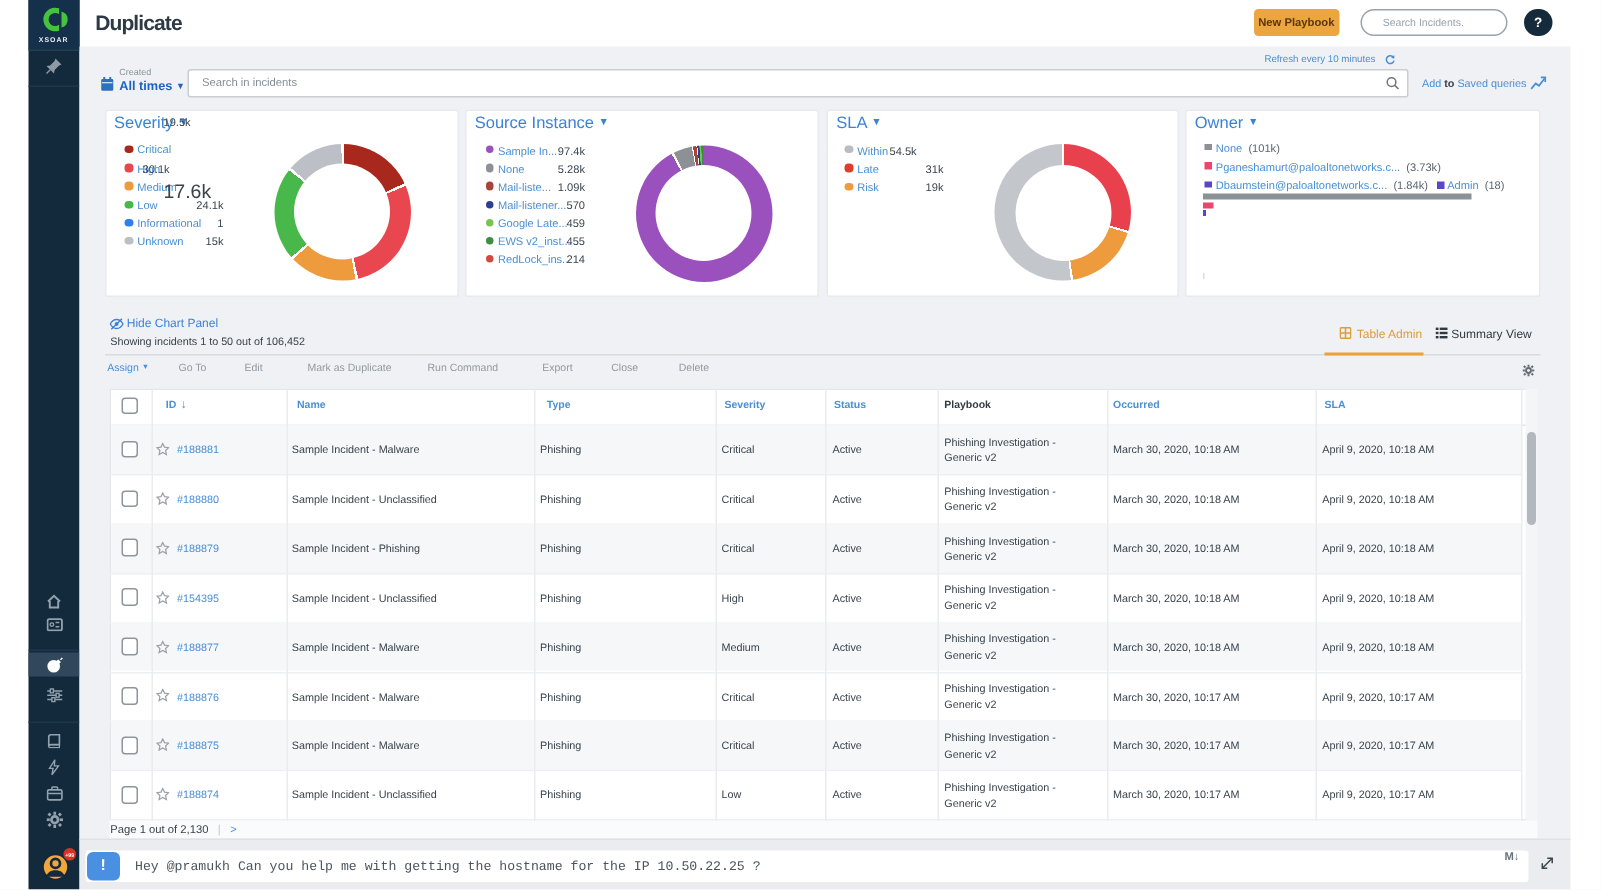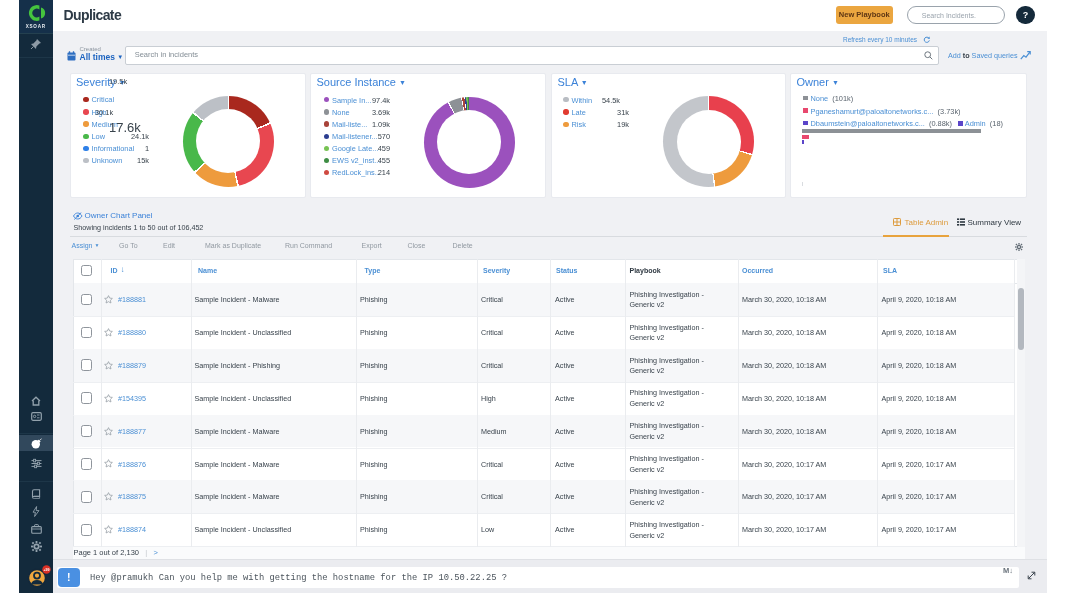--- a/index.html
+++ b/index.html
@@ -171,65 +171,65 @@
 
 <div class="abs" style="left:663.1px;top:96px;width:91px;height:91px;border-radius:50%;background:conic-gradient(#fff 0deg 1deg,#e8404d 1deg 105.8deg,#fff 105.8deg 107.8deg,#ee9b3d 107.8deg 171.2deg,#fff 171.2deg 173.2deg,#c3c6cb 173.2deg 359deg,#fff 359deg 360deg)"></div>
 <div class="abs" style="left:676.6px;top:109.5px;width:64px;height:64px;border-radius:50%;background:#fff"></div>
 
 
 <div class="abs" style="left:323.8px;top:97.1px;width:5.4px;height:5.4px;border-radius:50%;background:#9b51bd"></div>
 <div class="abs" style="left:332px;top:95.5px;font-size:7.4px;color:#4a8fd4">Sample In...</div>
 <div class="abs" style="left:354px;top:95.5px;width:36px;text-align:right;font-size:7.4px;color:#39434c">97.4k</div>
 <div class="abs" style="left:323.8px;top:109.2px;width:5.4px;height:5.4px;border-radius:50%;background:#8d9196"></div>
 <div class="abs" style="left:332px;top:107.7px;font-size:7.4px;color:#4a8fd4">None</div>
-<div class="abs" style="left:354px;top:107.7px;width:36px;text-align:right;font-size:7.4px;color:#39434c">3.69k</div>
+<div class="abs" style="left:354px;top:107.7px;width:36px;text-align:right;font-size:7.4px;color:#39434c">5.28k</div>
 <div class="abs" style="left:323.8px;top:121.4px;width:5.4px;height:5.4px;border-radius:50%;background:#a8433a"></div>
 <div class="abs" style="left:332px;top:119.8px;font-size:7.4px;color:#4a8fd4">Mail-liste...</div>
 <div class="abs" style="left:354px;top:119.8px;width:36px;text-align:right;font-size:7.4px;color:#39434c">1.09k</div>
 <div class="abs" style="left:323.8px;top:133.6px;width:5.4px;height:5.4px;border-radius:50%;background:#2c3e90"></div>
 <div class="abs" style="left:332px;top:131.9px;font-size:7.4px;color:#4a8fd4">Mail-listener...</div>
 <div class="abs" style="left:354px;top:131.9px;width:36px;text-align:right;font-size:7.4px;color:#39434c">570</div>
 <div class="abs" style="left:323.8px;top:145.7px;width:5.4px;height:5.4px;border-radius:50%;background:#77c353"></div>
 <div class="abs" style="left:332px;top:144.1px;font-size:7.4px;color:#4a8fd4">Google Late...</div>
 <div class="abs" style="left:354px;top:144.1px;width:36px;text-align:right;font-size:7.4px;color:#39434c">459</div>
 <div class="abs" style="left:323.8px;top:157.9px;width:5.4px;height:5.4px;border-radius:50%;background:#3e8d44"></div>
 <div class="abs" style="left:332px;top:156.2px;font-size:7.4px;color:#4a8fd4">EWS v2_inst...</div>
 <div class="abs" style="left:354px;top:156.2px;width:36px;text-align:right;font-size:7.4px;color:#39434c">455</div>
 <div class="abs" style="left:323.8px;top:170.0px;width:5.4px;height:5.4px;border-radius:50%;background:#cf4a41"></div>
 <div class="abs" style="left:332px;top:168.4px;font-size:7.4px;color:#4a8fd4">RedLock_ins...</div>
 <div class="abs" style="left:354px;top:168.4px;width:36px;text-align:right;font-size:7.4px;color:#39434c">214</div>
 <div class="abs" style="left:563.3px;top:97.1px;width:5.4px;height:5.4px;border-radius:50%;background:#b9bdc3"></div>
 <div class="abs" style="left:571.5px;top:95.5px;font-size:7.4px;color:#4a8fd4">Within</div>
-<div class="abs" style="left:593px;top:95.5px;width:36px;text-align:center;font-size:7.4px;color:#39434c">54.5k</div>
+<div class="abs" style="left:593px;top:95.5px;width:36px;text-align:left;font-size:7.4px;color:#39434c">54.5k</div>
 <div class="abs" style="left:563.3px;top:109.4px;width:5.4px;height:5.4px;border-radius:50%;background:#e13b30"></div>
 <div class="abs" style="left:571.5px;top:107.8px;font-size:7.4px;color:#4a8fd4">Late</div>
 <div class="abs" style="left:593px;top:107.8px;width:36px;text-align:right;font-size:7.4px;color:#39434c">31k</div>
 <div class="abs" style="left:563.3px;top:121.7px;width:5.4px;height:5.4px;border-radius:50%;background:#ee9b3d"></div>
 <div class="abs" style="left:571.5px;top:120.1px;font-size:7.4px;color:#4a8fd4">Risk</div>
 <div class="abs" style="left:593px;top:120.1px;width:36px;text-align:right;font-size:7.4px;color:#39434c">19k</div>
 
 
 <div class="abs" style="left:803px;top:95.5px;width:4.6px;height:4.6px;background:#8d9196"></div>
 <div class="abs" style="left:810.5px;top:93.8px;font-size:7.4px" class2="blue"><span class="blue">None</span>&nbsp; <span style="color:#5a646e">(101k)</span></div>
 <div class="abs" style="left:803px;top:108.2px;width:4.6px;height:4.6px;background:#e8486e"></div>
 <div class="abs" style="left:810.5px;top:106.5px;font-size:7.4px"><span class="blue">Pganeshamurt@paloaltonetworks.c...</span>&nbsp; <span style="color:#5a646e">(3.73k)</span></div>
 <div class="abs" style="left:803px;top:120.6px;width:4.6px;height:4.6px;background:#5b45c9"></div>
-<div class="abs" style="left:810.5px;top:118.9px;font-size:7.4px"><span class="blue">Dbaumstein@paloaltonetworks.c...</span>&nbsp; <span style="color:#5a646e">(0.88k)</span>&nbsp;&nbsp; <span style="display:inline-block;width:4.6px;height:4.6px;background:#5b45c9"></span>&nbsp;<span class="blue">Admin</span>&nbsp; <span style="color:#5a646e">(18)</span></div>
+<div class="abs" style="left:810.5px;top:118.9px;font-size:7.4px"><span class="blue">Dbaumstein@paloaltonetworks.c...</span>&nbsp; <span style="color:#5a646e">(1.84k)</span>&nbsp;&nbsp; <span style="display:inline-block;width:4.6px;height:4.6px;background:#5b45c9"></span>&nbsp;<span class="blue">Admin</span>&nbsp; <span style="color:#5a646e">(18)</span></div>
 <div class="abs" style="left:802.4px;top:129.4px;width:178.8px;height:4.1px;background:#8c9196"></div>
 <div class="abs" style="left:802.4px;top:135.3px;width:6.7px;height:3.8px;background:#e8486e"></div>
 <div class="abs" style="left:802.4px;top:140.3px;width:2px;height:3.3px;background:#5b45c9"></div>
 <div class="abs" style="left:802.4px;top:181.8px;width:1px;height:4.5px;background:#d9dce0"></div>
 
 
 <svg class="abs" style="left:73px;top:211.5px" width="9.5" height="8" viewBox="0 0 9.5 8">
   <path d="M0.5 4 C1.6 2 3 1 4.75 1 C6.5 1 7.9 2 9 4 C7.9 6 6.5 7 4.75 7 C3 7 1.6 6 0.5 4 Z" fill="none" stroke="#3b82d8" stroke-width="0.9"></path>
   <circle cx="4.75" cy="4" r="1.3" fill="#3b82d8"></circle>
   <path d="M1.2 7.5 L8.3 0.5" stroke="#3b82d8" stroke-width="0.9"></path>
 </svg>
-<div class="abs" style="left:84.5px;top:211px;font-size:8px;color:#3b82d8">Owner Chart Panel</div>
+<div class="abs" style="left:84.5px;top:211px;font-size:8px;color:#3b82d8">Hide Chart Panel</div>
 <div class="abs" style="left:73.5px;top:222.8px;font-size:7.2px;color:#39434c">Showing incidents 1 to 50 out of 106,452</div>
 
 
 <svg class="abs" style="left:893px;top:218px" width="8" height="8" viewBox="0 0 8 8">
   <rect x="0.5" y="0.5" width="7" height="7" rx="0.8" fill="none" stroke="#dd9b3c" stroke-width="1"></rect>
   <path d="M4 0.5 V7.5 M0.5 4 H7.5" stroke="#dd9b3c" stroke-width="1"></path>
 </svg>
 <div class="abs" style="left:904.5px;top:217.5px;font-size:8px;color:#dd9b3c">Table Admin</div>
 <svg class="abs" style="left:956.5px;top:218px" width="8.5" height="8" viewBox="0 0 8.5 8">
   <g fill="#2f3942">

